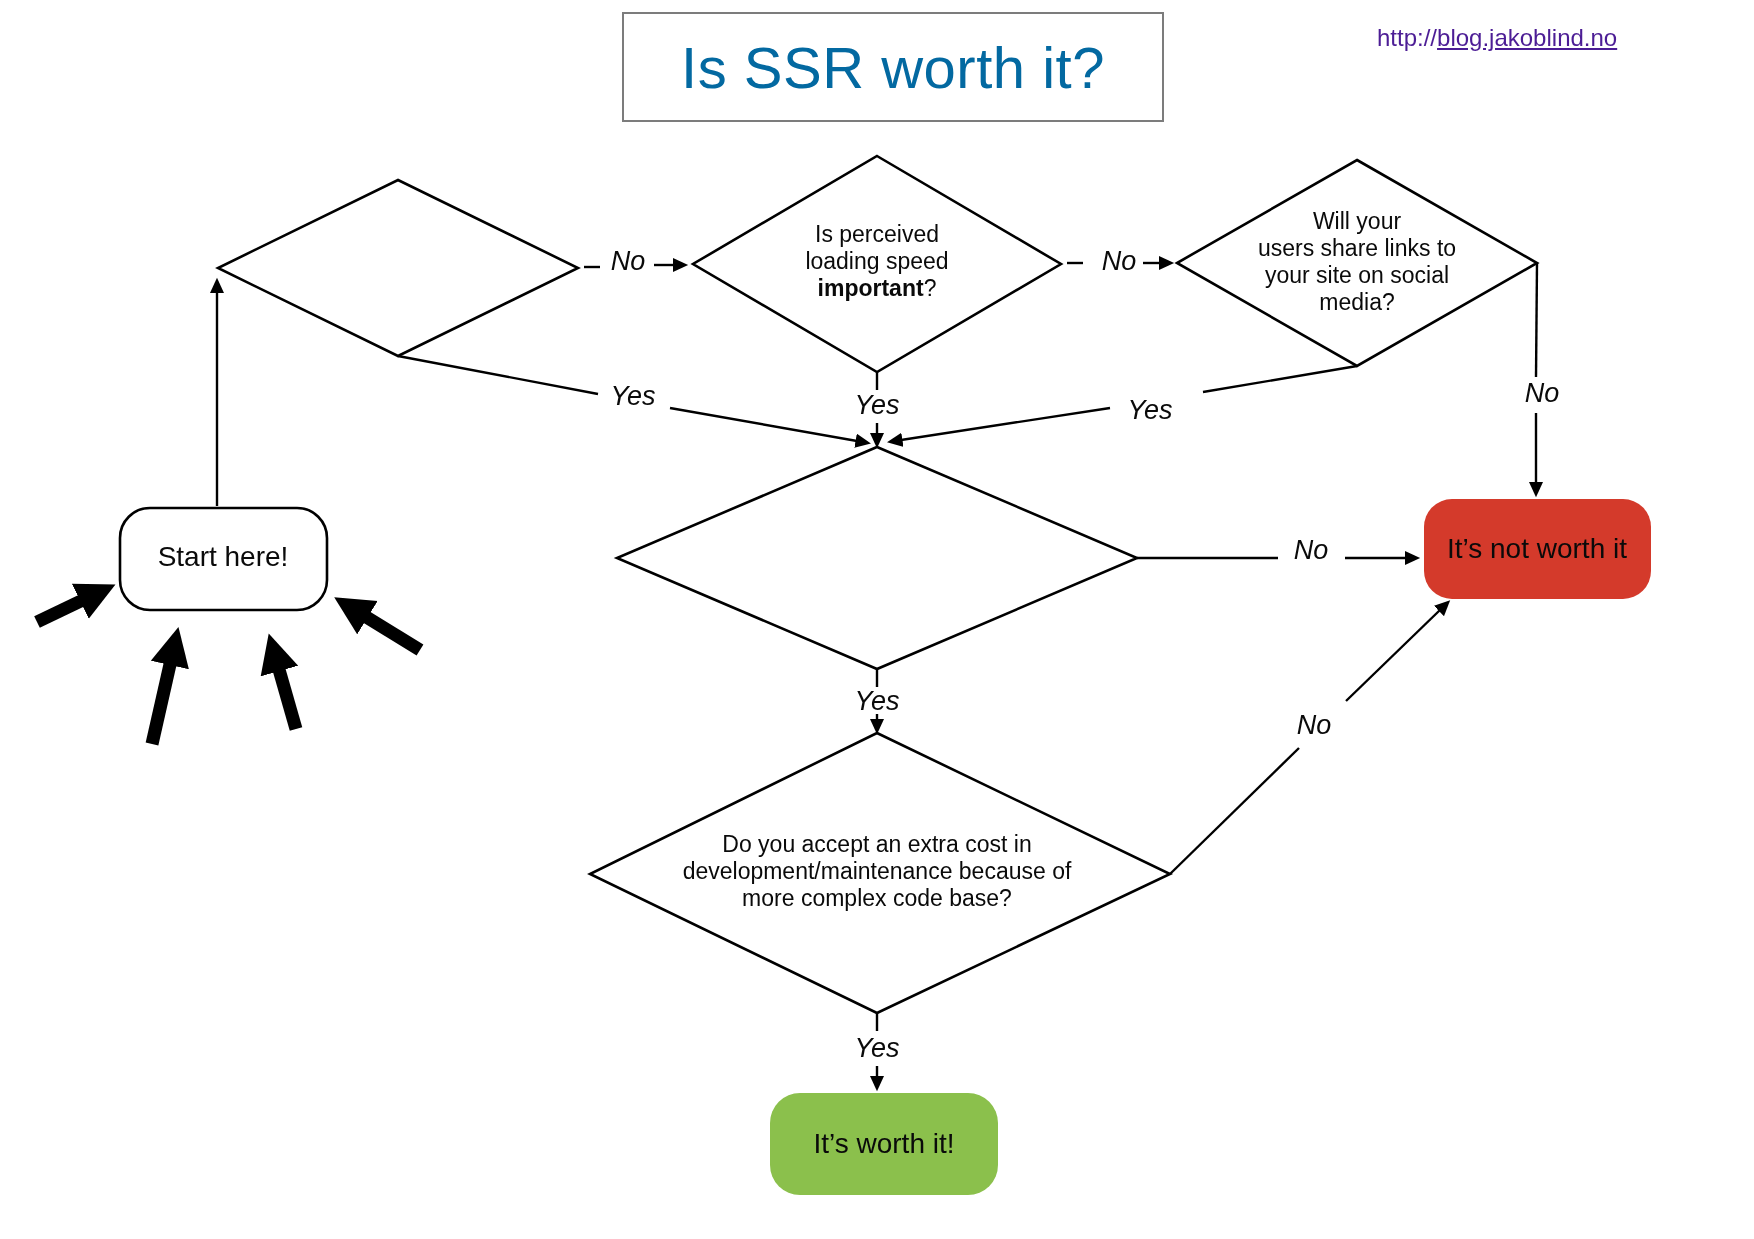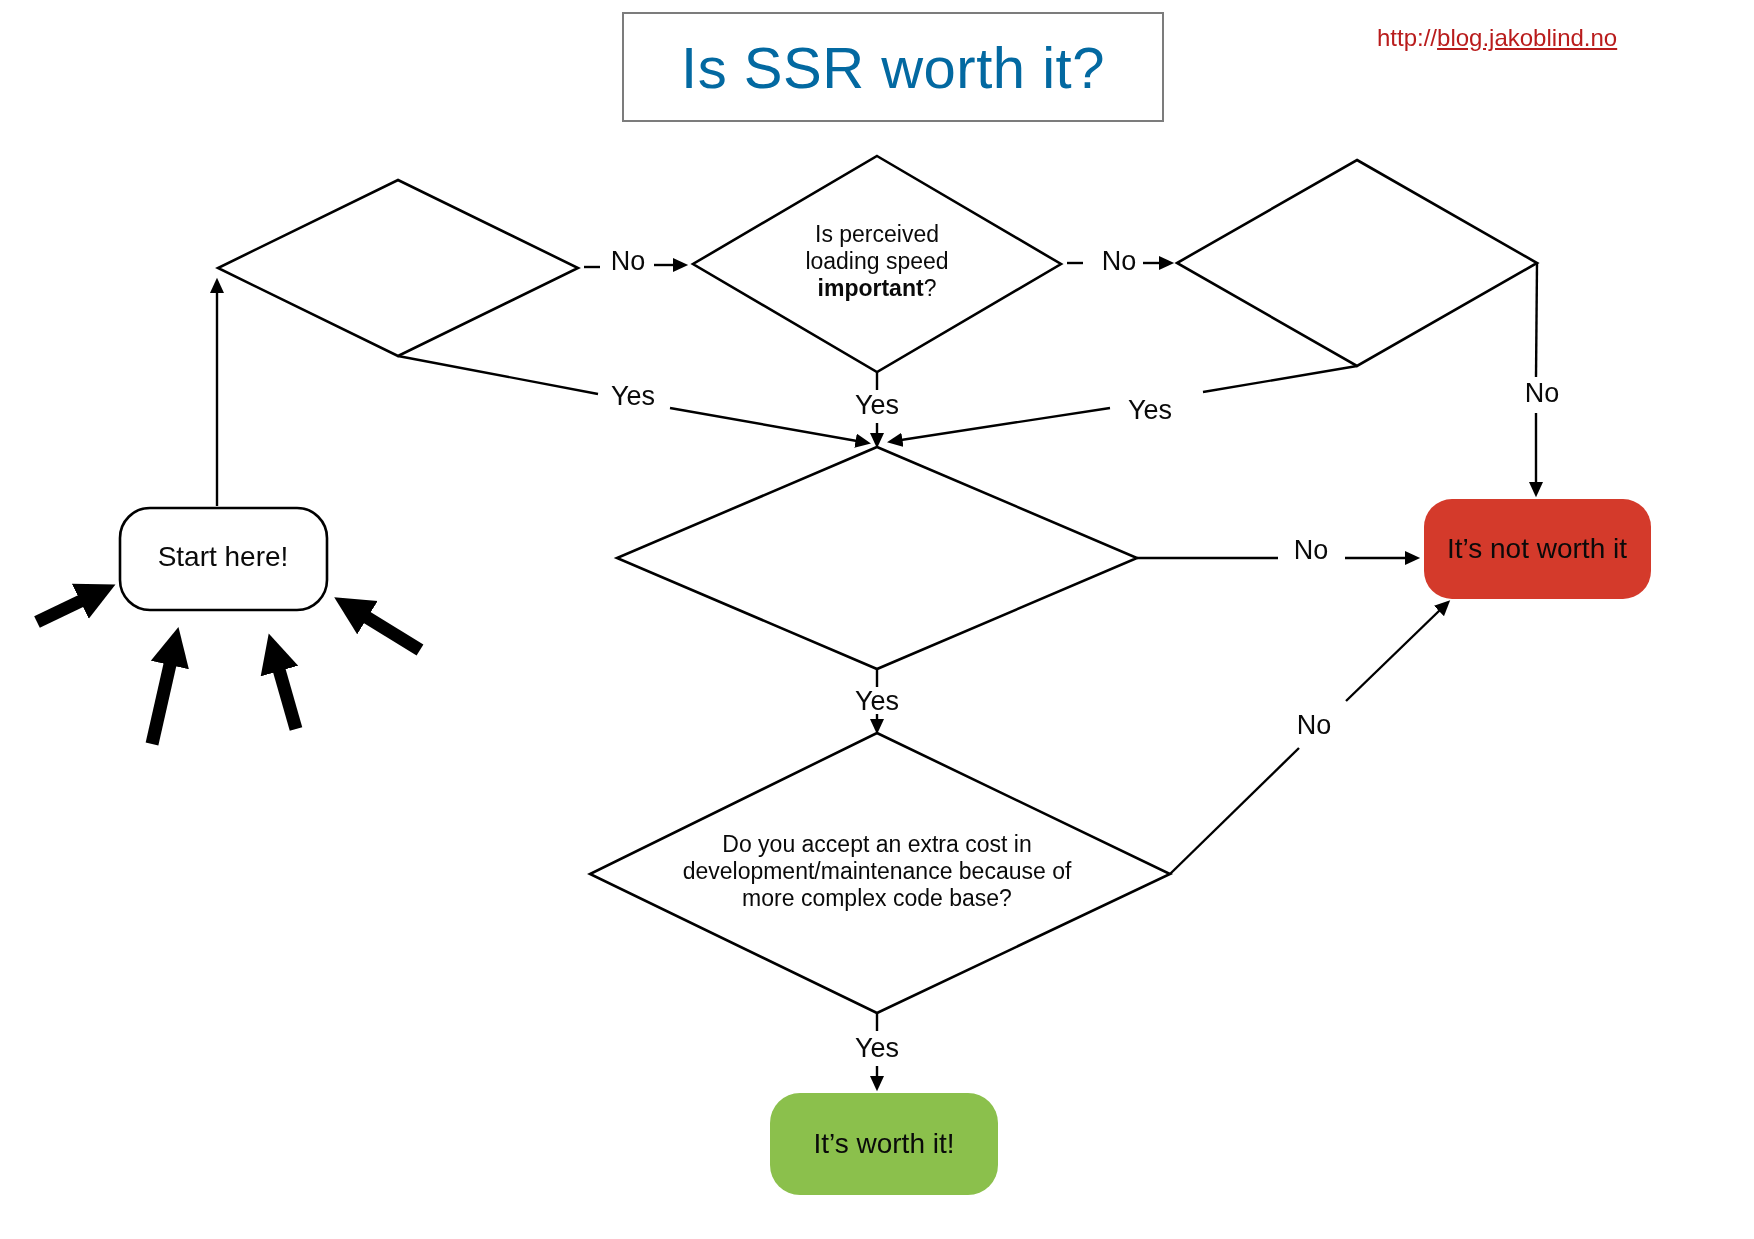--- a/index.html
+++ b/index.html
@@ -2,26 +2,26 @@
 <html><head>
 <meta charset="utf-8">
 <style>
   html,body{margin:0;padding:0;background:#ffffff;}
   #stage{position:relative;width:1754px;height:1239px;background:#ffffff;overflow:hidden;
          font-family:"Liberation Sans","DejaVu Sans",sans-serif;color:#0a0a0a;}
   #flow-svg{position:absolute;left:0;top:0;}
   .txt{position:absolute;transform:translate(-50%,-50%);text-align:center;
        white-space:pre-line;line-height:1.18;color:#0a0a0a;}
   .dtext{font-size:23px;}
-  .lbl{font-size:27px;white-space:nowrap;}
+  .lbl{font-size:27px;white-space:nowrap;font-style:italic;}
   .nodetxt{font-size:28px;white-space:nowrap;}
   #title-box{position:absolute;left:622px;top:12px;width:538px;height:106px;
              border:2px solid #7c7c7c;display:flex;align-items:center;justify-content:center;}
   #title-box .t{font-size:58px;color:#0369a1;letter-spacing:0.5px;}
-  #url{position:absolute;left:1377px;top:24px;font-size:24px;color:#b91c1c;white-space:nowrap;}
+  #url{position:absolute;left:1377px;top:24px;font-size:24px;color:#4c1d95;white-space:nowrap;}
   #url .dom{text-decoration:underline;}
   .b{font-weight:bold;}
 </style>
 </head>
 <body>
 
 <div id="stage">
 
   <svg id="flow-svg" width="1754" height="1239" viewBox="0 0 1754 1239">
     <defs>
@@ -90,20 +90,24 @@
   <div id="title-box">
     <span class="t">Is SSR worth it?</span>
   </div>
   <div id="url"><span>http://</span><span class="dom">blog.jakoblind.no</span></div>
 
 
   <div class="txt dtext" style="left:877px;top:262px;"><span>Is perceived
 loading speed
 </span><span class="b">important</span><span>?</span></div>
 
+  <div class="txt dtext" style="left:1357px;top:262px;">Will your
+users share links to
+your site on social
+media?</div>
 
 
   <div class="txt dtext" style="left:877px;top:872px;">Do you accept an extra cost in
 development/maintenance because of
 more complex code base?</div>
 
   <div class="txt lbl" style="left:628px;top:262px;">No</div>
   <div class="txt lbl" style="left:1119px;top:262px;">No</div>
   <div class="txt lbl" style="left:1542px;top:394px;">No</div>
   <div class="txt lbl" style="left:1311px;top:551px;">No</div>

